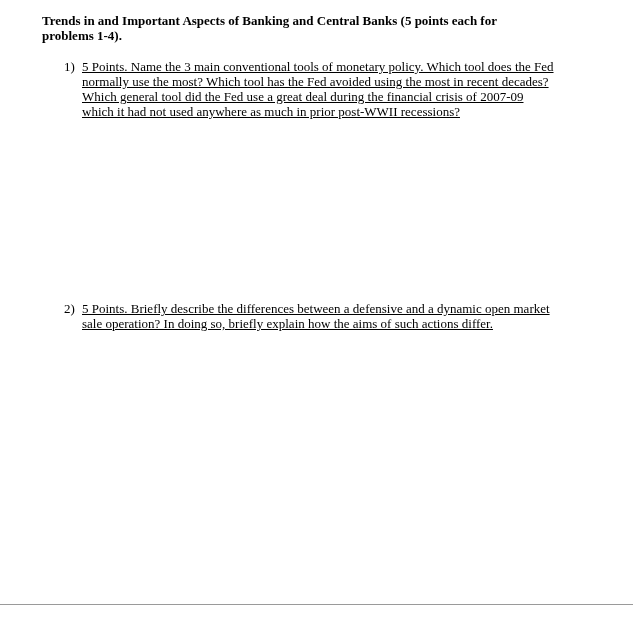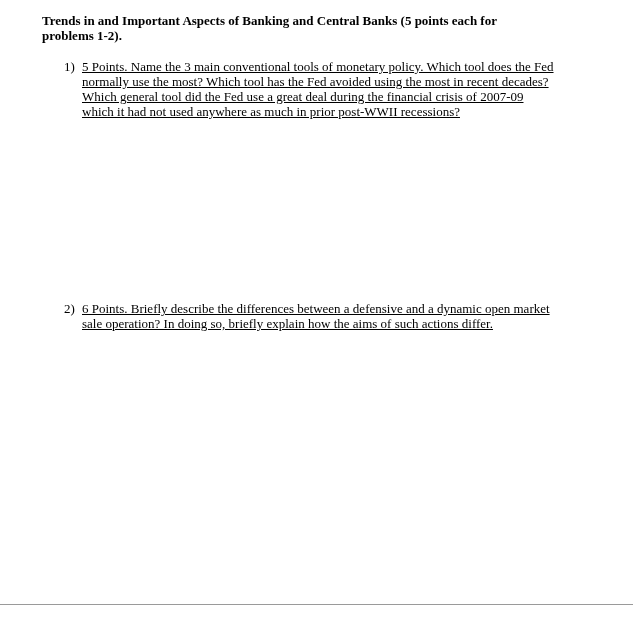--- a/index.html
+++ b/index.html
@@ -54,31 +54,31 @@
     height: 1px;
     background: #9a9a9a;
   }
 </style>
 </head>
 <body>
 
 <div class="page">
   <div class="content">
 
-    <div class="heading">Trends in and Important Aspects of Banking and Central Banks (5 points each for problems 1-2).</div>
+    <div class="heading">Trends in and Important Aspects of Banking and Central Banks (5 points each for problems 1-4).</div>
 
     <div class="questions">
 
       <div class="question question-1">
         <span class="q-num">1)</span>
         <span class="q-text">5 Points. Name the 3 main conventional tools of monetary policy.  Which tool does the Fed normally use the most?  Which tool has the Fed avoided using the most in recent decades?  Which general tool did the Fed use a great deal during the financial crisis of 2007-09 which it had not used anywhere as much in prior post-WWII recessions?</span>
       </div>
 
       <div class="question question-2">
         <span class="q-num">2)</span>
-        <span class="q-text">6 Points. Briefly describe the differences between a defensive and a dynamic open market sale operation?  In doing so, briefly explain how the aims of such actions differ.</span>
+        <span class="q-text">5 Points. Briefly describe the differences between a defensive and a dynamic open market sale operation?  In doing so, briefly explain how the aims of such actions differ.</span>
       </div>
 
     </div>
   </div>
 
   <div class="page-bottom-border"></div>
 </div>
 
 </body></html>

